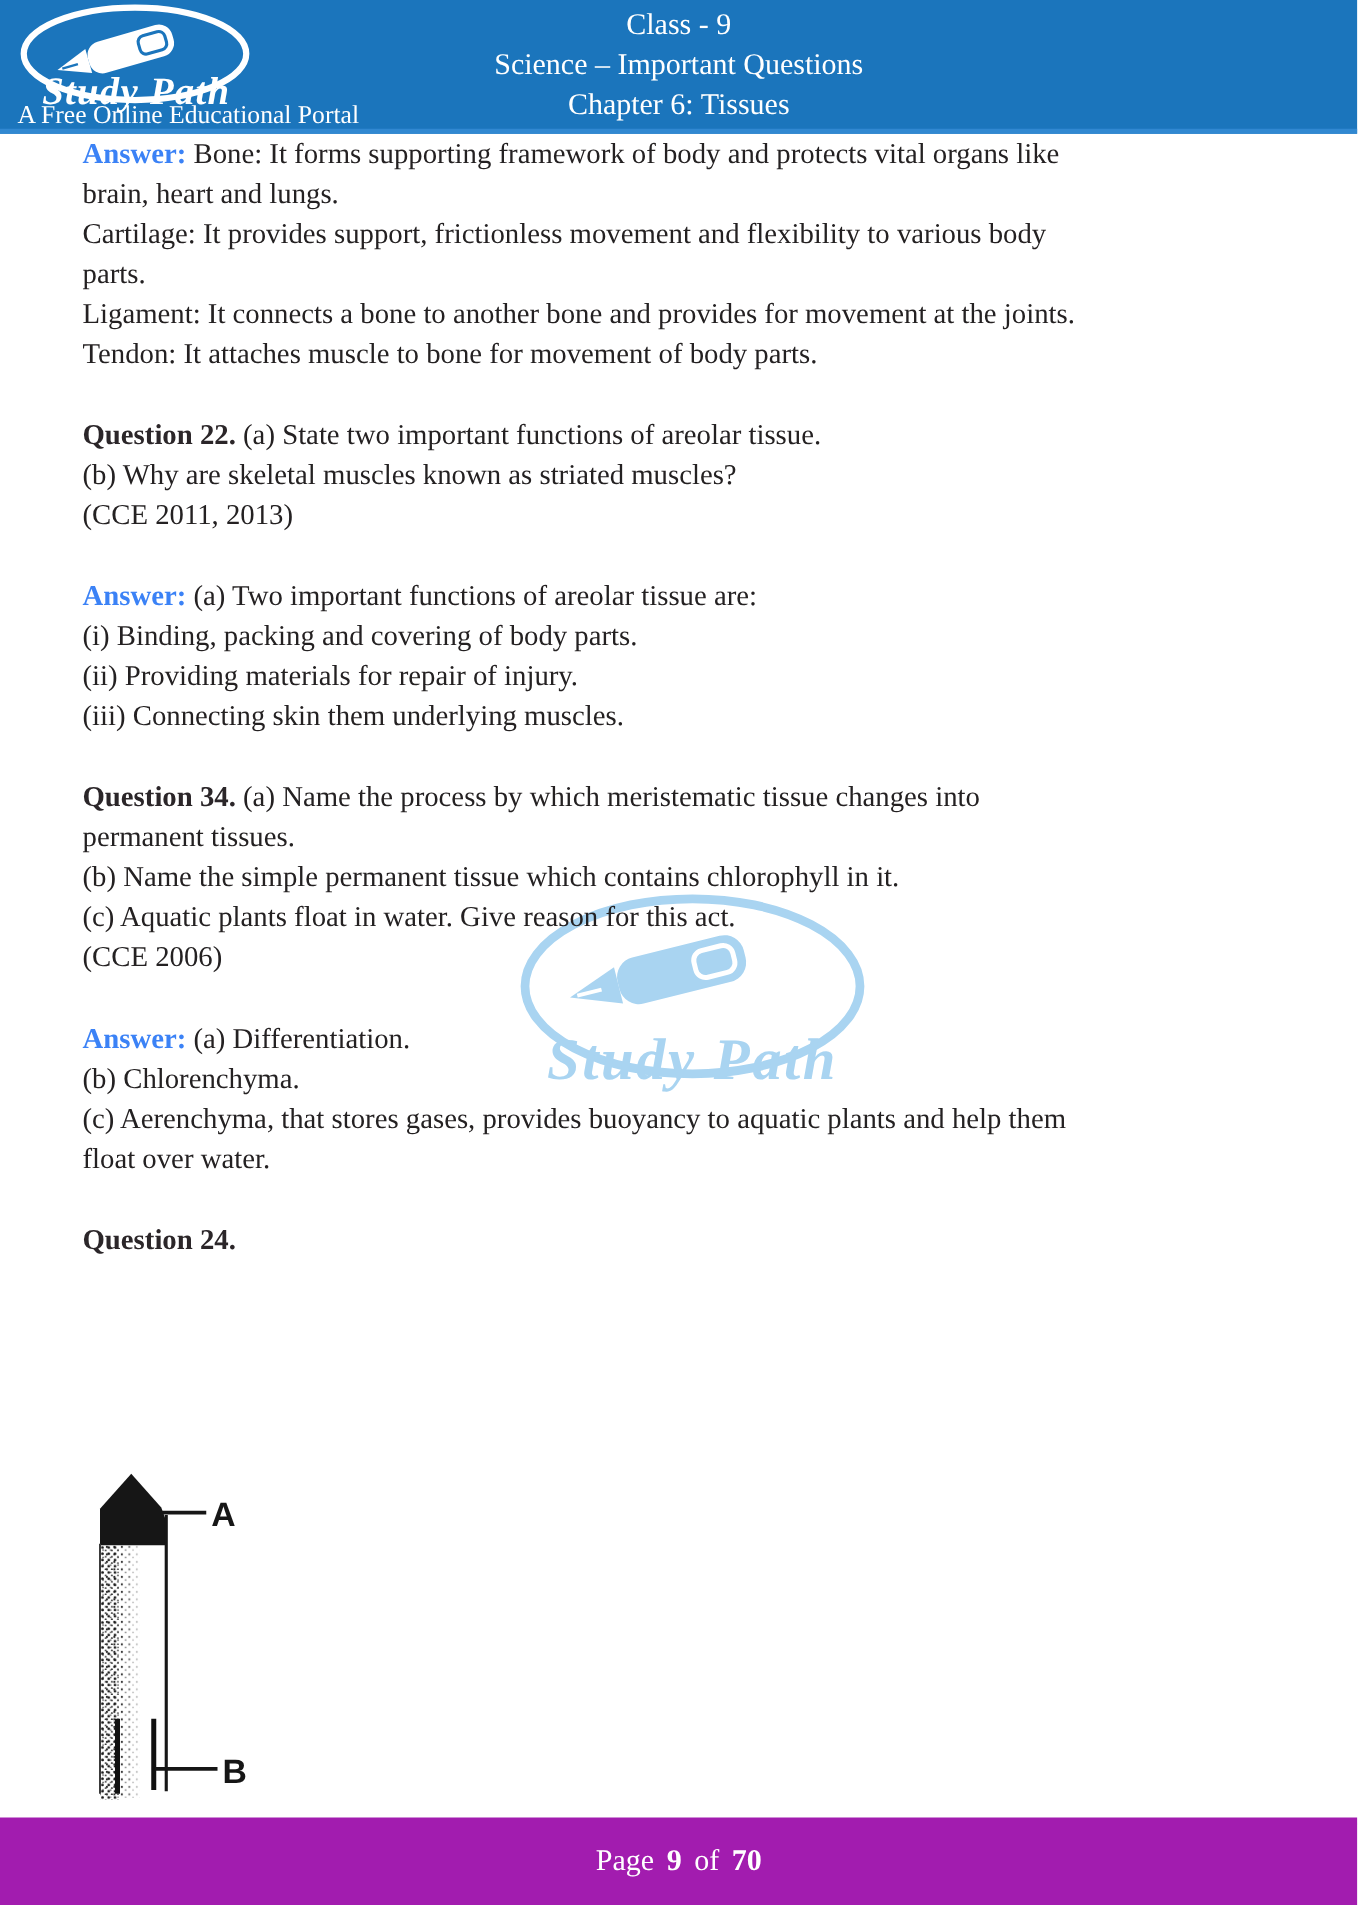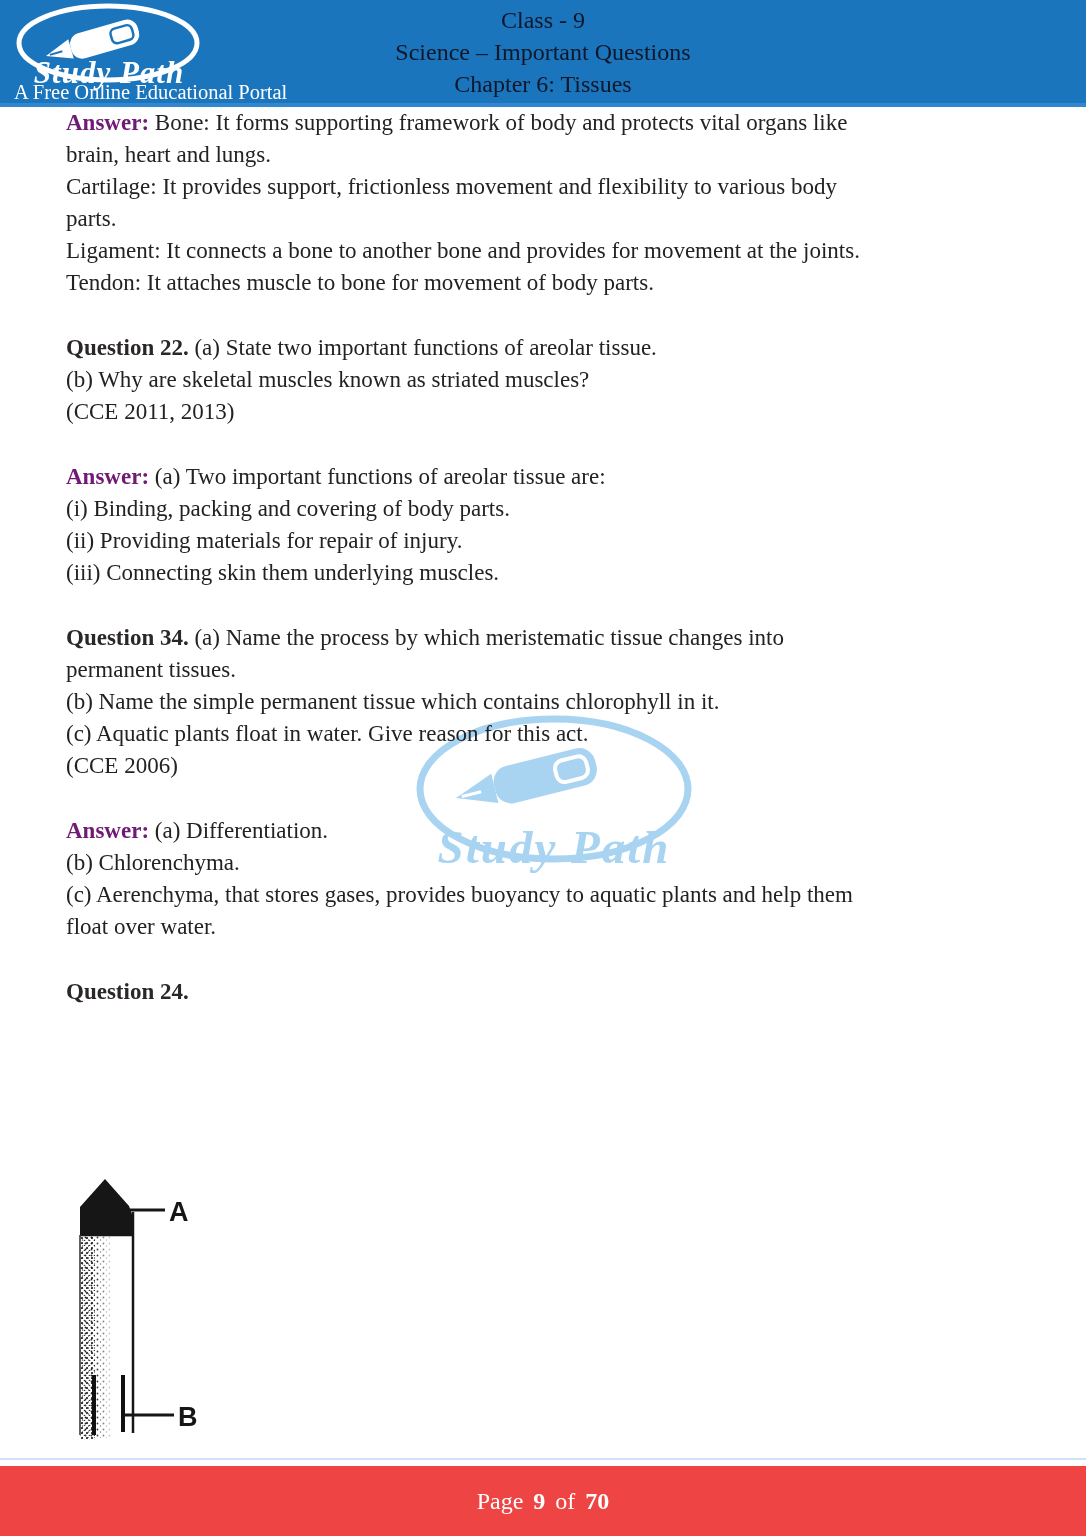--- a/index.html
+++ b/index.html
@@ -7,45 +7,45 @@
     position:relative;width:1086px;height:1536px;background:#ffffff;overflow:hidden;
     font-family:"Liberation Serif","DejaVu Serif",serif;
   }
   
   .banner{
     position:absolute;top:0;left:0;width:1086px;height:103px;
     background:#1b75bc;border-bottom:4px solid #3188d1;box-sizing:content-box;z-index:3;
   }
   .titles{
     position:absolute;left:0;top:4px;width:100%;text-align:center;
-    color:#0f172a;font-size:24px;line-height:32px;
+    color:#ffffff;font-size:24px;line-height:32px;
   }
   .logo{position:absolute;left:6px;top:2px;width:320px;height:102px;color:#ffffff;}
   .logo svg{position:absolute;left:0;top:0;}
   .tagline{
     position:absolute;left:8px;top:79px;width:310px;color:#ffffff;
     font-size:20.5px;line-height:22px;white-space:nowrap;
   }
   
   .main{position:absolute;left:66px;top:107px;width:960px;z-index:2;
         font-size:23px;line-height:32px;color:#242122;}
   .sec{margin-top:33px;}
   .sec:first-child{margin-top:0;}
   .ln{white-space:nowrap;}
   .lead{font-weight:bold;color:#2b2629;}
-  .lead.answer{color:#701a75;}
+  .lead.answer{color:#3b82f6;}
   .gapline{margin-top:33px;}
   
   .watermark{position:absolute;left:410px;top:706px;z-index:1;}
   
   .diagram{position:absolute;left:66px;top:1176px;z-index:2;}
   
   .hairline{position:absolute;left:0;top:1458px;width:1086px;height:2px;background:#cfe2f2;z-index:2;}
   .footer{
-    position:absolute;left:0;bottom:0;width:1086px;height:70px;background:#ef4444;
+    position:absolute;left:0;bottom:12px;width:1086px;height:70px;background:#a21caf;
     color:#ffffff;display:flex;align-items:center;justify-content:center;
     font-size:24px;z-index:3;
   }
   .footer span{margin:0 5px;}
   .footer .num{font-weight:bold;}
 </style>
 </head>
 <body>
 
 <div class="page">

